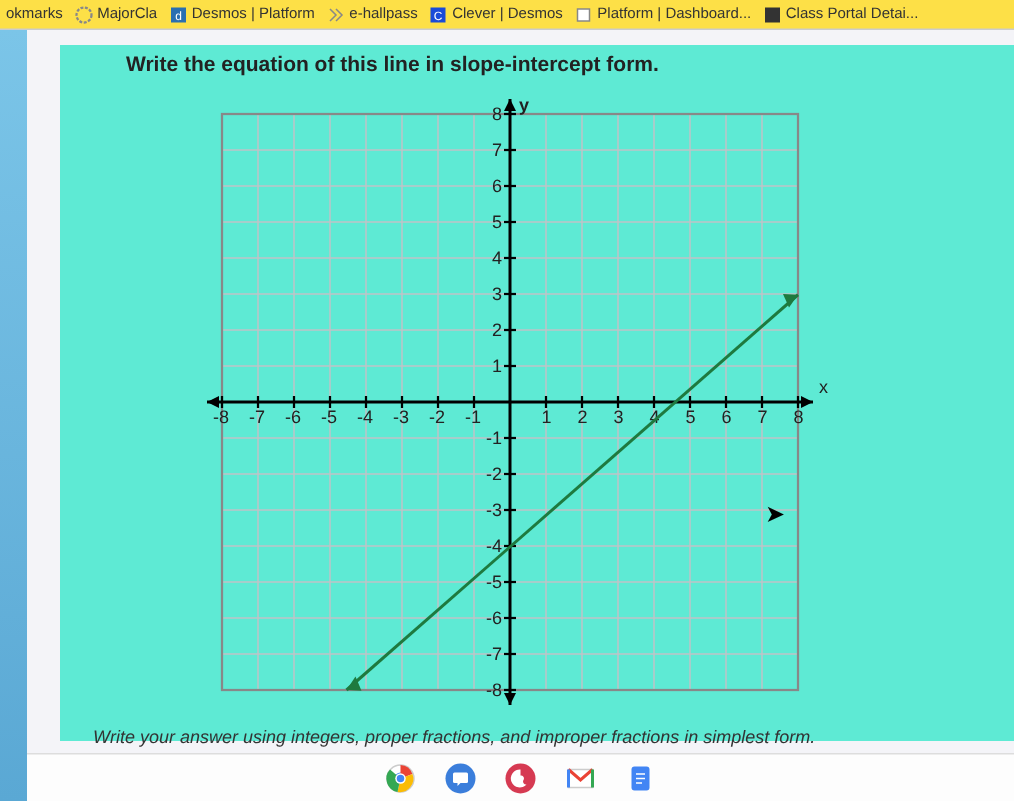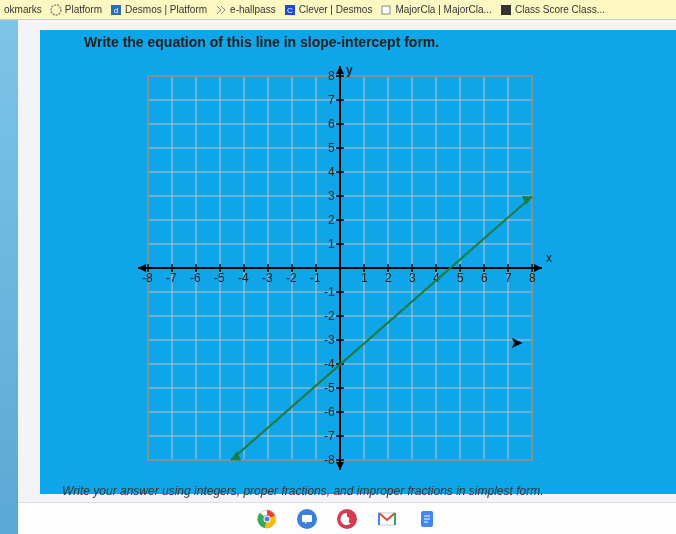--- a/index.html
+++ b/index.html
@@ -1,21 +1,21 @@
 <!DOCTYPE html>
 <html><head>
 <meta charset="utf-8">
 <style>
   * { margin:0; padding:0; box-sizing:border-box; }
   body { font-family: Arial, sans-serif; background:#f4f4f8; width:676px; height:534px; overflow:hidden; position:relative; }
   .left-stripe { position:absolute; left:0; top:20px; bottom:0; width:18px; background:linear-gradient(#7bc5e8,#5aa8d4); }
-  .bookmark-bar { position:absolute; top:0; left:0; right:0; height:20px; background:#fef9c3; display:flex; align-items:center; font-size:10px; color:#333; gap:8px; padding:0 4px; border-bottom:1px solid #ccc; overflow:hidden; }
+  .bookmark-bar { position:absolute; top:0; left:0; right:0; height:20px; background:#fde047; display:flex; align-items:center; font-size:10px; color:#333; gap:8px; padding:0 4px; border-bottom:1px solid #ccc; overflow:hidden; }
   .bookmark-bar .bm { display:flex; align-items:center; gap:3px; white-space:nowrap; }
   .bm-icon { width:12px; height:12px; display:inline-flex; align-items:center; justify-content:center; }
-  .content { position:absolute; left:40px; top:30px; right:0; bottom:40px; background:#0ea5e9; padding:0 10px; }
+  .content { position:absolute; left:40px; top:30px; right:0; bottom:40px; background:#5eead4; padding:0 10px; }
   .question { font-size:14px; font-weight:bold; color:#222; margin:4px 0 8px 34px; }
   .instruction { font-size:12px; font-style:italic; color:#333; margin-top:6px; margin-left:12px; }
   .graph-box { position:relative; width:460px; height:420px; margin-left:60px; }
   svg.graph { position:absolute; left:0; top:0; }
   .axis-num { font-size:12px; fill:#222; font-family:Arial; }
   .cursor { position:absolute; left:400px; top:275px; font-size:16px; pointer-events:none; }
   .taskbar { position:absolute; left:18px; right:0; bottom:0; height:32px; background:#fdfdfd; border-top:1px solid #ddd; display:flex; justify-content:center; align-items:center; gap:18px; }
   .tb-icon { width:22px; height:22px; display:flex; align-items:center; justify-content:center; }
 </style>
 </head>
@@ -24,21 +24,21 @@
 <div class="left-stripe"></div>
 
 <div class="bookmark-bar">
   <span class="bm">okmarks</span>
   <span class="bm">
     <span class="bm-icon">
         <svg width="12" height="12">
           <circle cx="6" cy="6" r="5" fill="none" stroke="#888" stroke-width="1.5" stroke-dasharray="2 1"></circle>
         </svg>
       </span>
-    <span>Platform</span>
+    <span>MajorCla</span>
   </span>
   <span class="bm">
     <span class="bm-icon">
         <svg width="12" height="12">
           <rect x="1" y="1" width="10" height="10" fill="#2a6fb0"></rect>
           <text x="6" y="9" font-size="8" fill="#fff" text-anchor="middle">d</text>
         </svg>
       </span>
     <span>Desmos | Platform</span>
   </span>
@@ -58,29 +58,29 @@
         </svg>
       </span>
     <span>Clever | Desmos</span>
   </span>
   <span class="bm">
     <span class="bm-icon">
         <svg width="12" height="12">
           <rect x="2" y="2" width="8" height="8" fill="#fff" stroke="#888"></rect>
         </svg>
       </span>
-    <span>MajorCla | MajorCla...</span>
+    <span>Platform | Dashboard...</span>
   </span>
   <span class="bm">
     <span class="bm-icon">
         <svg width="12" height="12">
           <rect x="1" y="1" width="10" height="10" fill="#333"></rect>
         </svg>
       </span>
-    <span>Class Score Class...</span>
+    <span>Class Portal Detai...</span>
   </span>
 </div>
 
 <div class="content">
   <div class="question">Write the equation of this line in slope-intercept form.</div>
 
   <div class="graph-box">
     <svg class="graph" width="460" height="420">
 
       <g stroke="#bfc3c7" stroke-width="1">

